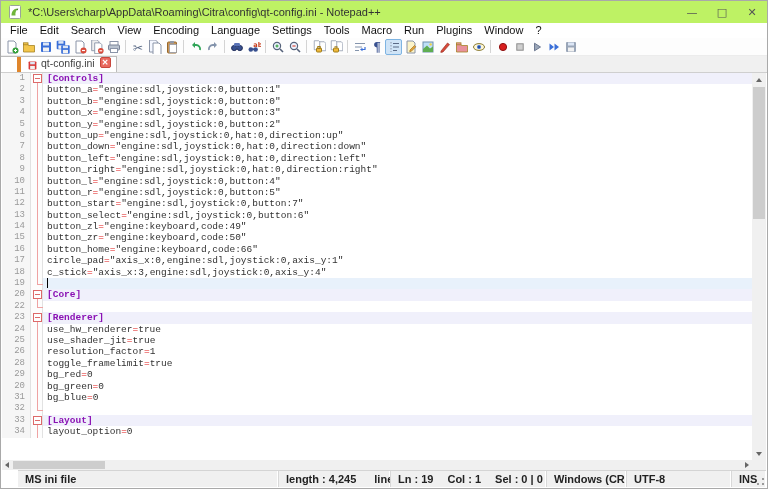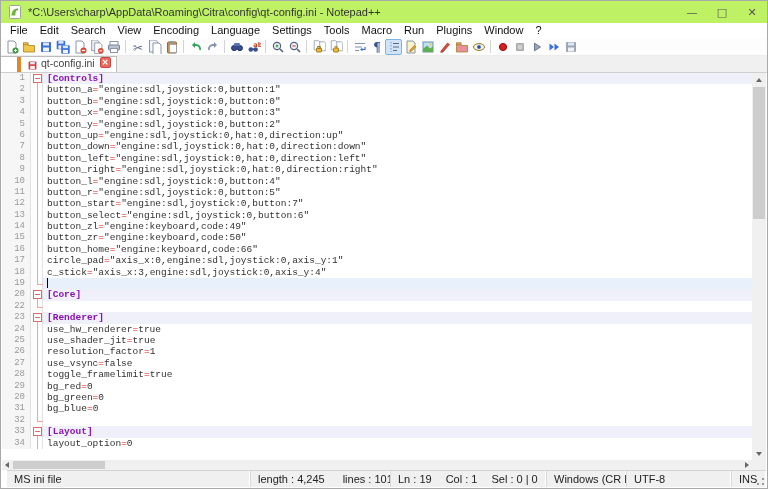--- a/index.html
+++ b/index.html
@@ -63,24 +63,24 @@
   .vthumb { position:absolute; left:1px; width:12px; top:14px; height:132px; background:#cdcdcd; }
   .hscroll { position:absolute; left:1px; right:15px; bottom:18px; height:10px; background:#f0f0f0; }
   .hscroll .arrow { position:absolute; top:0; width:10px; height:10px; display:flex; align-items:center; justify-content:center; }
   .hscroll .left { left:0; } .hscroll .right { right:0; }
   .tri-left { width:0; height:0; border-top:3px solid transparent; border-bottom:3px solid transparent; border-right:4px solid #666; }
   .tri-right { width:0; height:0; border-top:3px solid transparent; border-bottom:3px solid transparent; border-left:4px solid #666; }
   .hthumb { position:absolute; left:11px; top:1px; width:92px; height:8px; background:#cdcdcd; }
   .corner { position:absolute; right:1px; bottom:18px; width:14px; height:10px; background:#f0f0f0; }
 
   
-  .statusbar { position:absolute; left:6px; right:1px; bottom:1px; height:17px; background:#f0f0f0; border-top:1px solid #d4d4d4; display:flex; font-size:11px; color:#222; align-items:center; }
+  .statusbar { position:absolute; left:17px; right:1px; bottom:1px; height:17px; background:#f0f0f0; border-top:1px solid #d4d4d4; display:flex; font-size:11px; color:#222; align-items:center;font-weight:bold; }
   .sb-panel { height:100%; display:flex; align-items:center; padding-left:7px; border-right:1px solid #d8d8d8; box-shadow:inset -1px 0 0 #ffffff; white-space:nowrap; overflow:hidden; }
   .sb-doctype { flex:1; }
-  .sb-len { width:140px; gap:18px; }
+  .sb-len { width:112px; gap:18px; }
   .sb-pos { width:156px; gap:14px; }
   .sb-eol { width:80px; }
   .sb-enc { width:105px; }
   .sb-ins { width:34px; border-right:none; }
   .grip { position:absolute; right:1px; bottom:1px; width:13px; height:13px;
     background:
       radial-gradient(circle at 10px 10px, #9a9a9a 1px, transparent 1.4px),
       radial-gradient(circle at 10px 5px, #9a9a9a 1px, transparent 1.4px),
       radial-gradient(circle at 5px 10px, #9a9a9a 1px, transparent 1.4px);
   }
@@ -451,21 +451,20 @@
       <div class="line"><div class="ln">16</div><div class="fold"><span class="vline"></span></div><div class="txt"><span class="key">button_home</span><span class="eq">=</span><span class="val">"engine:keyboard,code:66"</span></div></div>
       <div class="line"><div class="ln">17</div><div class="fold"><span class="vline"></span></div><div class="txt"><span class="key">circle_pad</span><span class="eq">=</span><span class="val">"axis_x:0,engine:sdl,joystick:0,axis_y:1"</span></div></div>
       <div class="line"><div class="ln">18</div><div class="fold"><span class="vline"></span></div><div class="txt"><span class="key">c_stick</span><span class="eq">=</span><span class="val">"axis_x:3,engine:sdl,joystick:0,axis_y:4"</span></div></div>
       <div class="line currentline"><div class="ln">19</div><div class="fold"><span class="vhalf"></span><span class="hstub"></span></div><div class="txt"><span class="caret"></span></div></div>
       <div class="line sectionline"><div class="ln">20</div><div class="fold"><span class="fbox"></span><span class="fdrop"></span></div><div class="txt"><span class="sec">[Core]</span></div></div>
       <div class="line"><div class="ln">22</div><div class="fold"><span class="vhalf"></span><span class="hstub"></span></div><div class="txt"></div></div>
       <div class="line sectionline"><div class="ln">23</div><div class="fold"><span class="fbox"></span><span class="fdrop"></span></div><div class="txt"><span class="sec">[Renderer]</span></div></div>
       <div class="line"><div class="ln">24</div><div class="fold"><span class="vline"></span></div><div class="txt"><span class="key">use_hw_renderer</span><span class="eq">=</span><span class="val">true</span></div></div>
       <div class="line"><div class="ln">25</div><div class="fold"><span class="vline"></span></div><div class="txt"><span class="key">use_shader_jit</span><span class="eq">=</span><span class="val">true</span></div></div>
       <div class="line"><div class="ln">26</div><div class="fold"><span class="vline"></span></div><div class="txt"><span class="key">resolution_factor</span><span class="eq">=</span><span class="val">1</span></div></div>
-      <div class="line"><div class="ln">27</div><div class="fold"><span class="vline"></span></div><div class="txt"><span class="key">use_vsync</span><span class="eq">=</span><span class="val">false</span></div></div>
       <div class="line"><div class="ln">28</div><div class="fold"><span class="vline"></span></div><div class="txt"><span class="key">toggle_framelimit</span><span class="eq">=</span><span class="val">true</span></div></div>
       <div class="line"><div class="ln">29</div><div class="fold"><span class="vline"></span></div><div class="txt"><span class="key">bg_red</span><span class="eq">=</span><span class="val">0</span></div></div>
       <div class="line"><div class="ln">20</div><div class="fold"><span class="vline"></span></div><div class="txt"><span class="key">bg_green</span><span class="eq">=</span><span class="val">0</span></div></div>
       <div class="line"><div class="ln">31</div><div class="fold"><span class="vline"></span></div><div class="txt"><span class="key">bg_blue</span><span class="eq">=</span><span class="val">0</span></div></div>
       <div class="line"><div class="ln">32</div><div class="fold"><span class="vhalf"></span><span class="hstub"></span></div><div class="txt"></div></div>
       <div class="line sectionline"><div class="ln">33</div><div class="fold"><span class="fbox"></span><span class="fdrop"></span></div><div class="txt"><span class="sec">[Layout]</span></div></div>
       <div class="line"><div class="ln">34</div><div class="fold"><span class="vline"></span></div><div class="txt"><span class="key">layout_option</span><span class="eq">=</span><span class="val">0</span></div></div>
     </div>
 
   <div class="vscroll">

